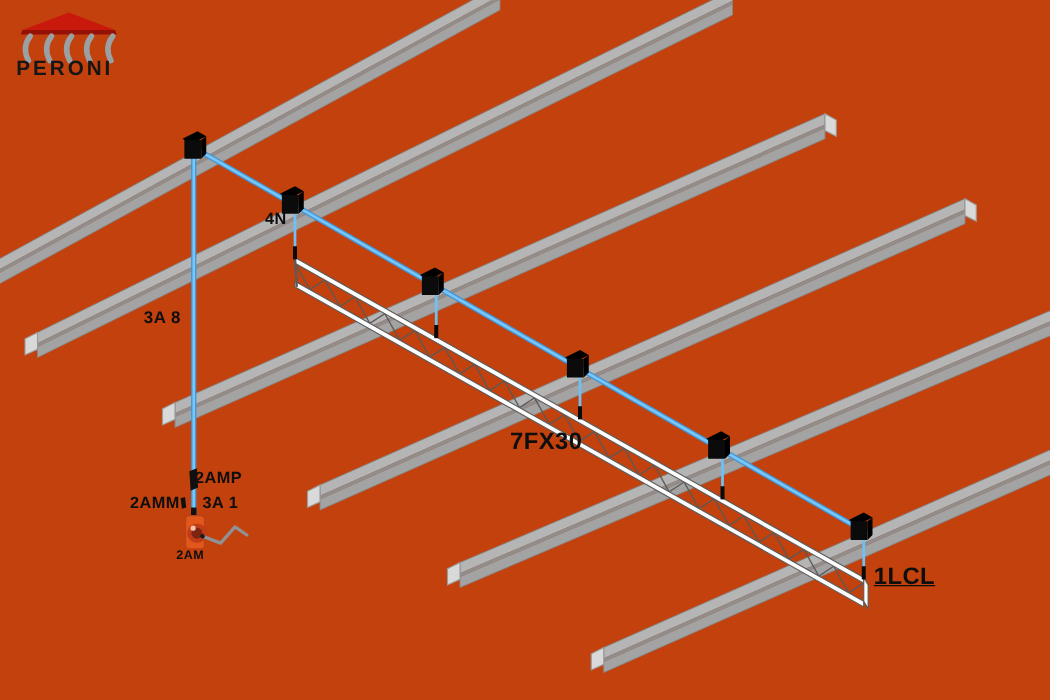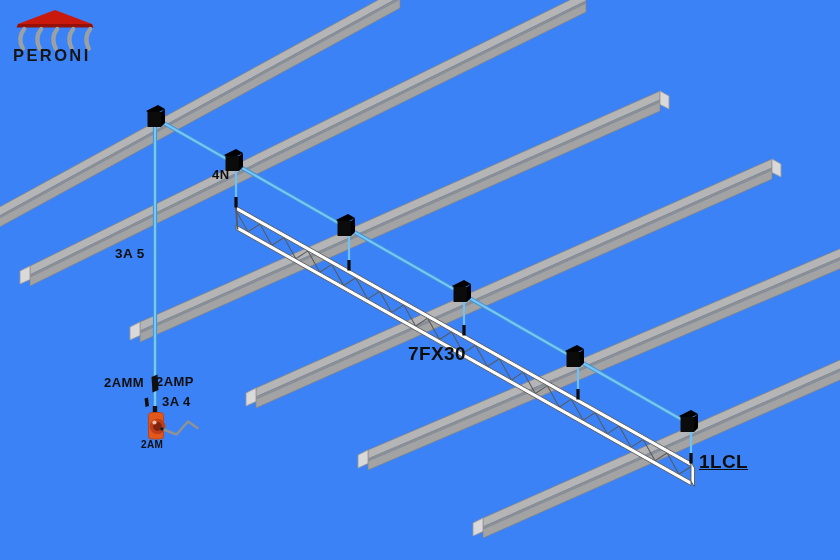--- a/index.html
+++ b/index.html
@@ -1,16 +1,16 @@
 <!DOCTYPE html>
 <html><head>
 <meta charset="utf-8">
 <style>
   html,body{margin:0;padding:0;background:#ffffff;}
-  .stage{position:relative;width:840px;height:560px;background:#3b82f6;overflow:hidden;
+  .stage{position:relative;width:840px;height:560px;background:#c2410c;overflow:hidden;
          font-family:"Liberation Sans",sans-serif;}
   .diagram-svg{position:absolute;left:0;top:0;}
   .diag-label{position:absolute;font-weight:700;color:#0e0e0e;letter-spacing:.4px;
               white-space:pre;line-height:1;user-select:none;}
   .logo{position:absolute;left:8px;top:4px;width:112px;height:62px;}
   .logo .brand{position:absolute;left:5px;top:42px;font-weight:700;font-size:16.5px;
                letter-spacing:2.4px;color:#161616;}
 </style>
 </head>
 <body>
@@ -145,21 +145,21 @@
           <path d="M49.2,25 C 44.4,31 44.4,38 47.8,44.5" stroke="#9aa0a3" stroke-width="4.4" stroke-linecap="round" fill="none"></path>
           <path d="M65.2,25 C 60.4,31 60.4,38 63.8,44.5" stroke="#9aa0a3" stroke-width="4.4" stroke-linecap="round" fill="none"></path>
           <path d="M82.2,25 C 77.4,31 77.4,38 80.8,44.5" stroke="#9aa0a3" stroke-width="4.4" stroke-linecap="round" fill="none"></path>
         </g>
     </svg>
     <div class="brand">PERONI</div>
   </div>
 
   <div id="labels-layer">
       <div class="diag-label" style="left: 212px; top: 168px; font-size: 13px; text-align: center;">4N</div>
-      <div class="diag-label" style="left: 115px; top: 247px; font-size: 13.5px;">3A 5</div>
+      <div class="diag-label" style="left: 115px; top: 247px; font-size: 13.5px;">3A 8</div>
       <div class="diag-label" style="left: 408px; top: 344px; font-size: 19px;">7FX30</div>
       <div class="diag-label" style="left: 699px; top: 452px; font-size: 19px; text-decoration: underline;">1LCL</div>
       <div class="diag-label" style="left: 156px; top: 375px; font-size: 13px;">2AMP</div>
-      <div class="diag-label" style="left: 104px; top: 376px; font-size: 13px;">2AMM</div>
-      <div class="diag-label" style="left: 162px; top: 395px; font-size: 13px;">3A 4</div>
+      <div class="diag-label" style="left: 104px; top: 395px; font-size: 13px;">2AMM</div>
+      <div class="diag-label" style="left: 162px; top: 395px; font-size: 13px;">3A 1</div>
       <div class="diag-label" style="left: 141px; top: 440px; font-size: 10px;">2AM</div>
     </div>
 </div>
 
 </body></html>

